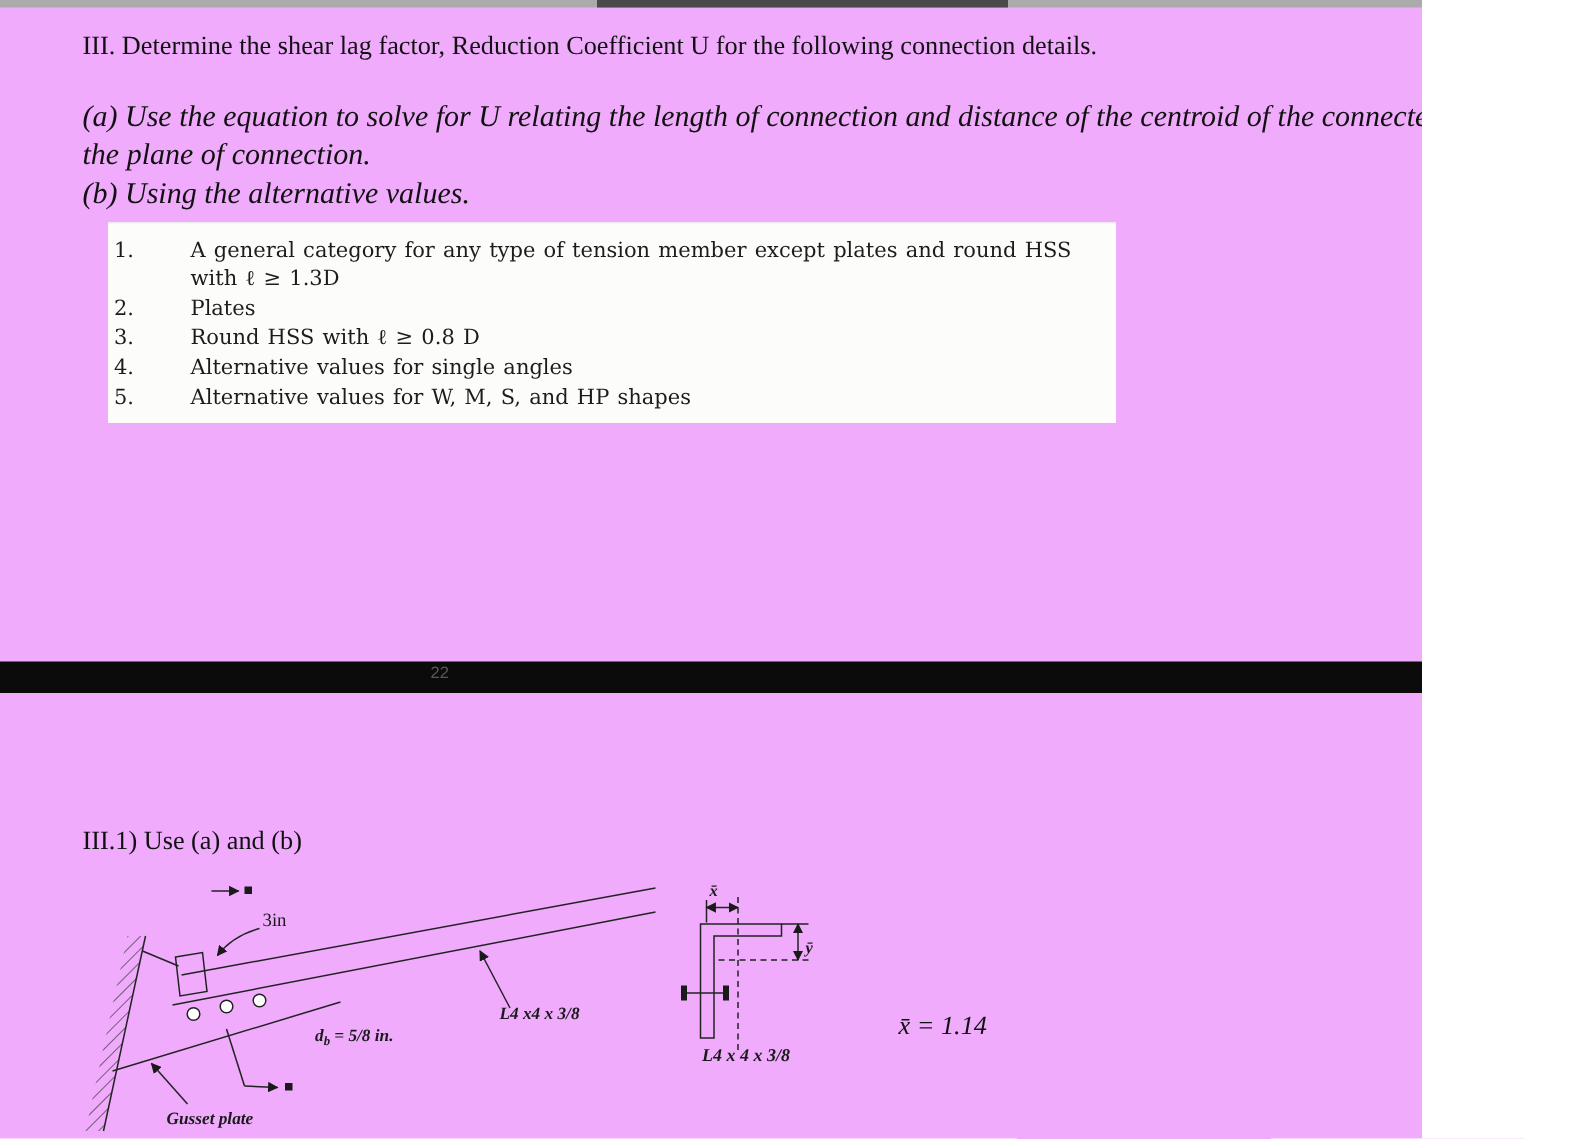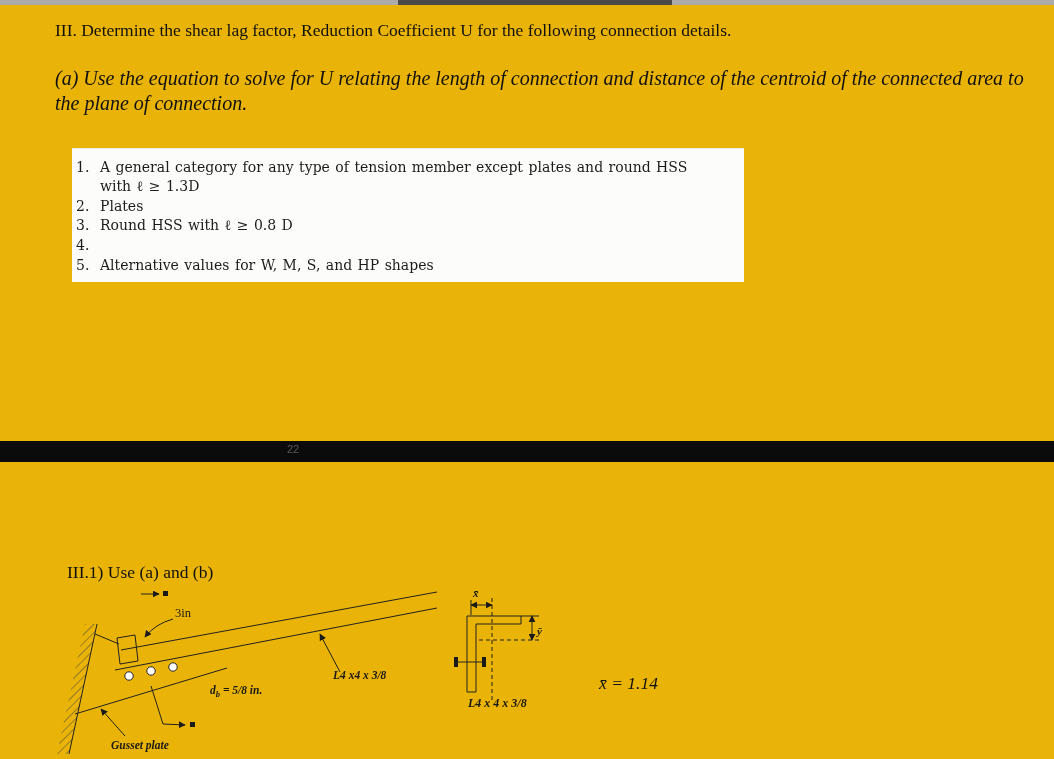--- a/index.html
+++ b/index.html
@@ -1,79 +1,81 @@
 <!DOCTYPE html>
 <html><head>
 <meta charset="utf-8">
 <style>
   html,body{margin:0;padding:0;background:#ffffff;}
-  .page{position:relative;width:1054px;height:759px;background:#eab308;overflow:hidden;
+  .page{position:relative;width:948px;height:759px;background:#f0abfc;overflow:hidden;
         font-family:"Liberation Serif",serif;color:#111111;text-decoration:underline;}
 
   
   .top-strip{position:absolute;left:0;top:0;width:1054px;height:5px;background:#ababab;}
   .top-strip-dark{position:absolute;left:398px;top:0;width:274px;height:5px;background:#4a4a4a;}
 
   
   .title{position:absolute;left:55px;top:20px;width:920px;font-size:17.5px;line-height:1.25;margin:0;}
   .instr-block{position:absolute;left:55px;top:66px;width:980px;}
   .instr-block p{margin:0;font-style:italic;font-size:20px;line-height:1.27;}
 
   .scan{position:absolute;left:72px;top:148px;width:668px;background:#fcfcfa;
         border-top:1px solid #ececec;padding:9px 0 6px 4px;
         font-family:"DejaVu Serif",serif;font-size:14px;color:#1c1c1c;word-spacing:1px;}
   .scan ol{list-style:none;margin:0;padding:0;}
   .scan li{display:flex;line-height:1.34;margin:0 0 1px 0;}
   .scan .num{flex:0 0 24px;}
-  .scan .case-text{max-width:588px;}
+  .scan .case-text{max-width:588px;margin-left:27px;}
 
   
   .black-band{position:absolute;left:0;top:441px;width:1054px;height:21px;background:#0b0b0b;}
   .band-num{position:absolute;left:287px;top:443px;font-size:11px;color:#5a5a5a;
             font-family:"Liberation Sans",sans-serif;}
 
   
-  .heading2{position:absolute;left:55px;top:550px;font-size:17.5px;margin:12px;}
+  .heading2{position:absolute;left:55px;top:550px;font-size:17.5px;margin:0;}
   .figure-svg{position:absolute;left:55px;top:586px;}
   .result{position:absolute;left:599px;top:673px;font-size:17.5px;font-style:italic;color:#111;}
 
   svg text{font-family:"Liberation Serif",serif;fill:#1a1a1a;}
   .lbl-bi{font-style:italic;font-weight:bold;}
 </style>
 </head>
 <body>
 
 <div class="page">
 
   <div class="top-strip">
     <div class="top-strip-dark"></div>
   </div>
 
   <p class="title">III. Determine the shear lag factor, Reduction Coefficient U for the following connection details.</p>
 
   <div class="instr-block">
     <p>(a) Use the equation to solve for U relating the length of connection and distance of the centroid of the connected area to the plane of connection.</p>
+    <p>(b) Using the alternative values.</p>
   </div>
 
   <div class="scan">
     <ol>
       <li>
         <span class="num">1.</span>
         <span class="case-text">A general category for any type of tension member except plates and round HSS with ℓ ≥ 1.3D</span>
       </li>
       <li>
         <span class="num">2.</span>
         <span class="case-text">Plates</span>
       </li>
       <li>
         <span class="num">3.</span>
         <span class="case-text">Round HSS with ℓ ≥ 0.8 D</span>
       </li>
       <li>
         <span class="num">4.</span>
+        <span class="case-text">Alternative values for single angles</span>
       </li>
       <li>
         <span class="num">5.</span>
         <span class="case-text">Alternative values for W, M, S, and HP shapes</span>
       </li>
     </ol>
   </div>
 
   <div class="black-band"></div>
   <div class="band-num">22</div>

